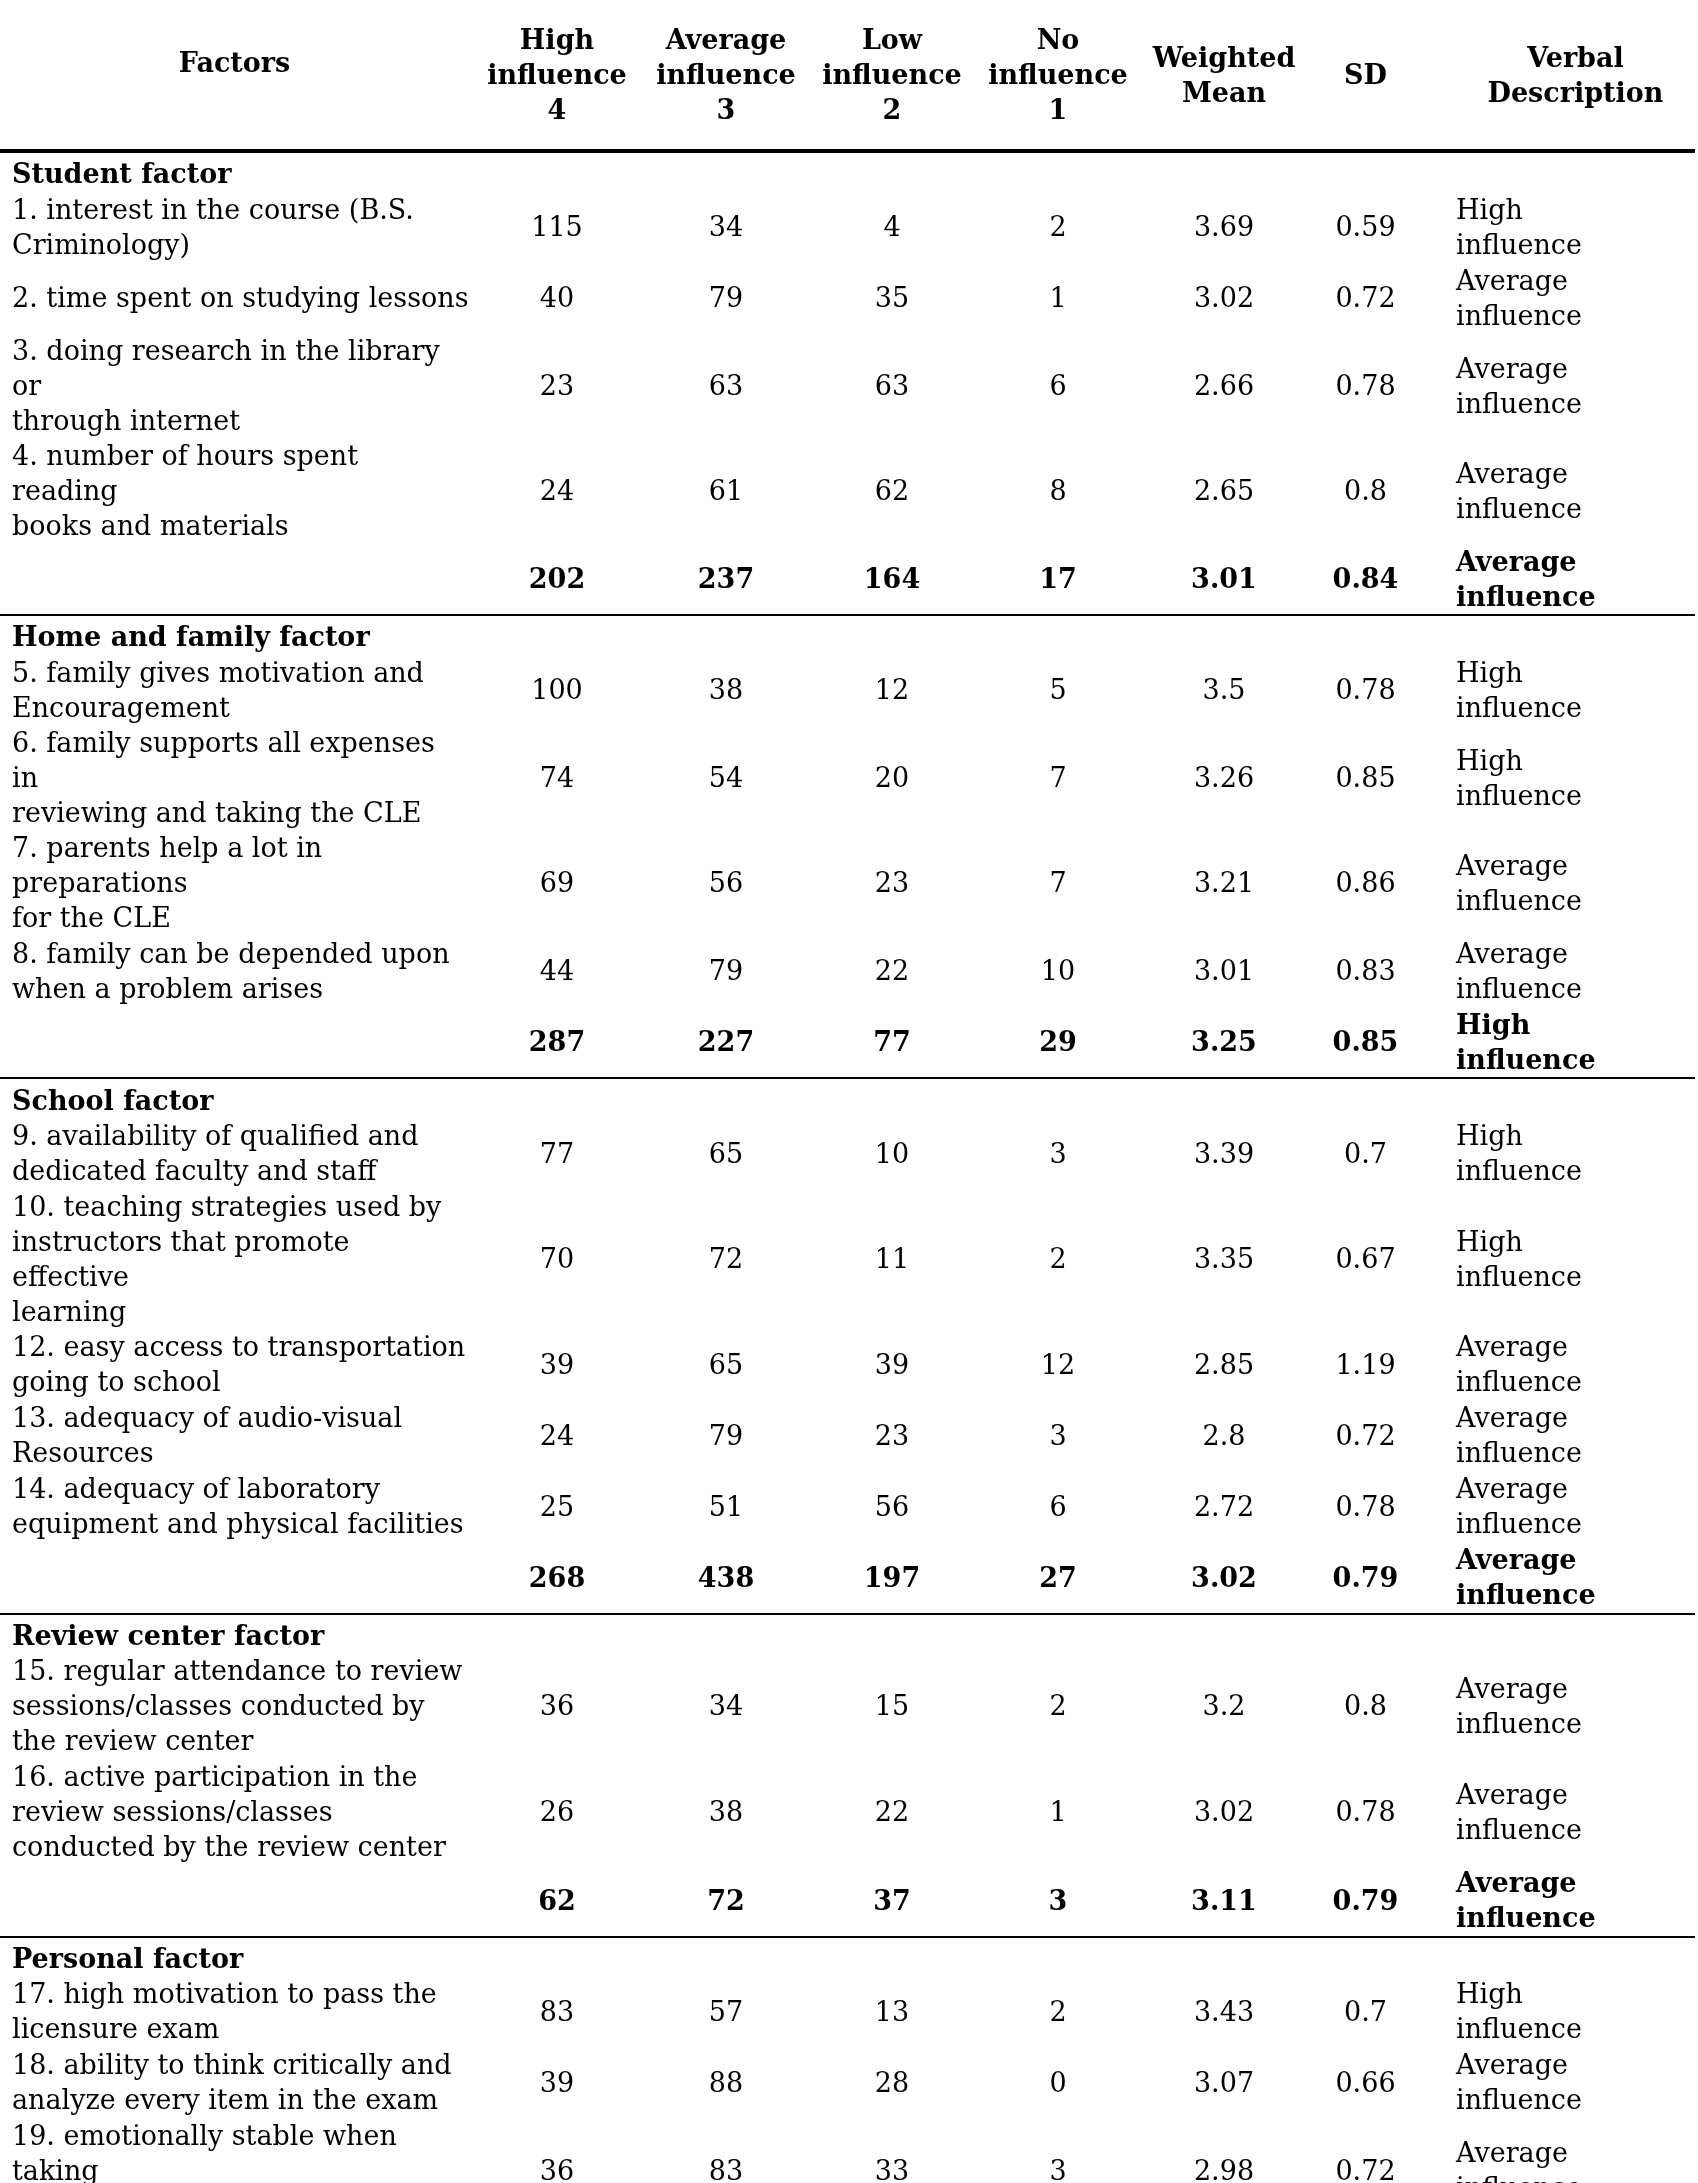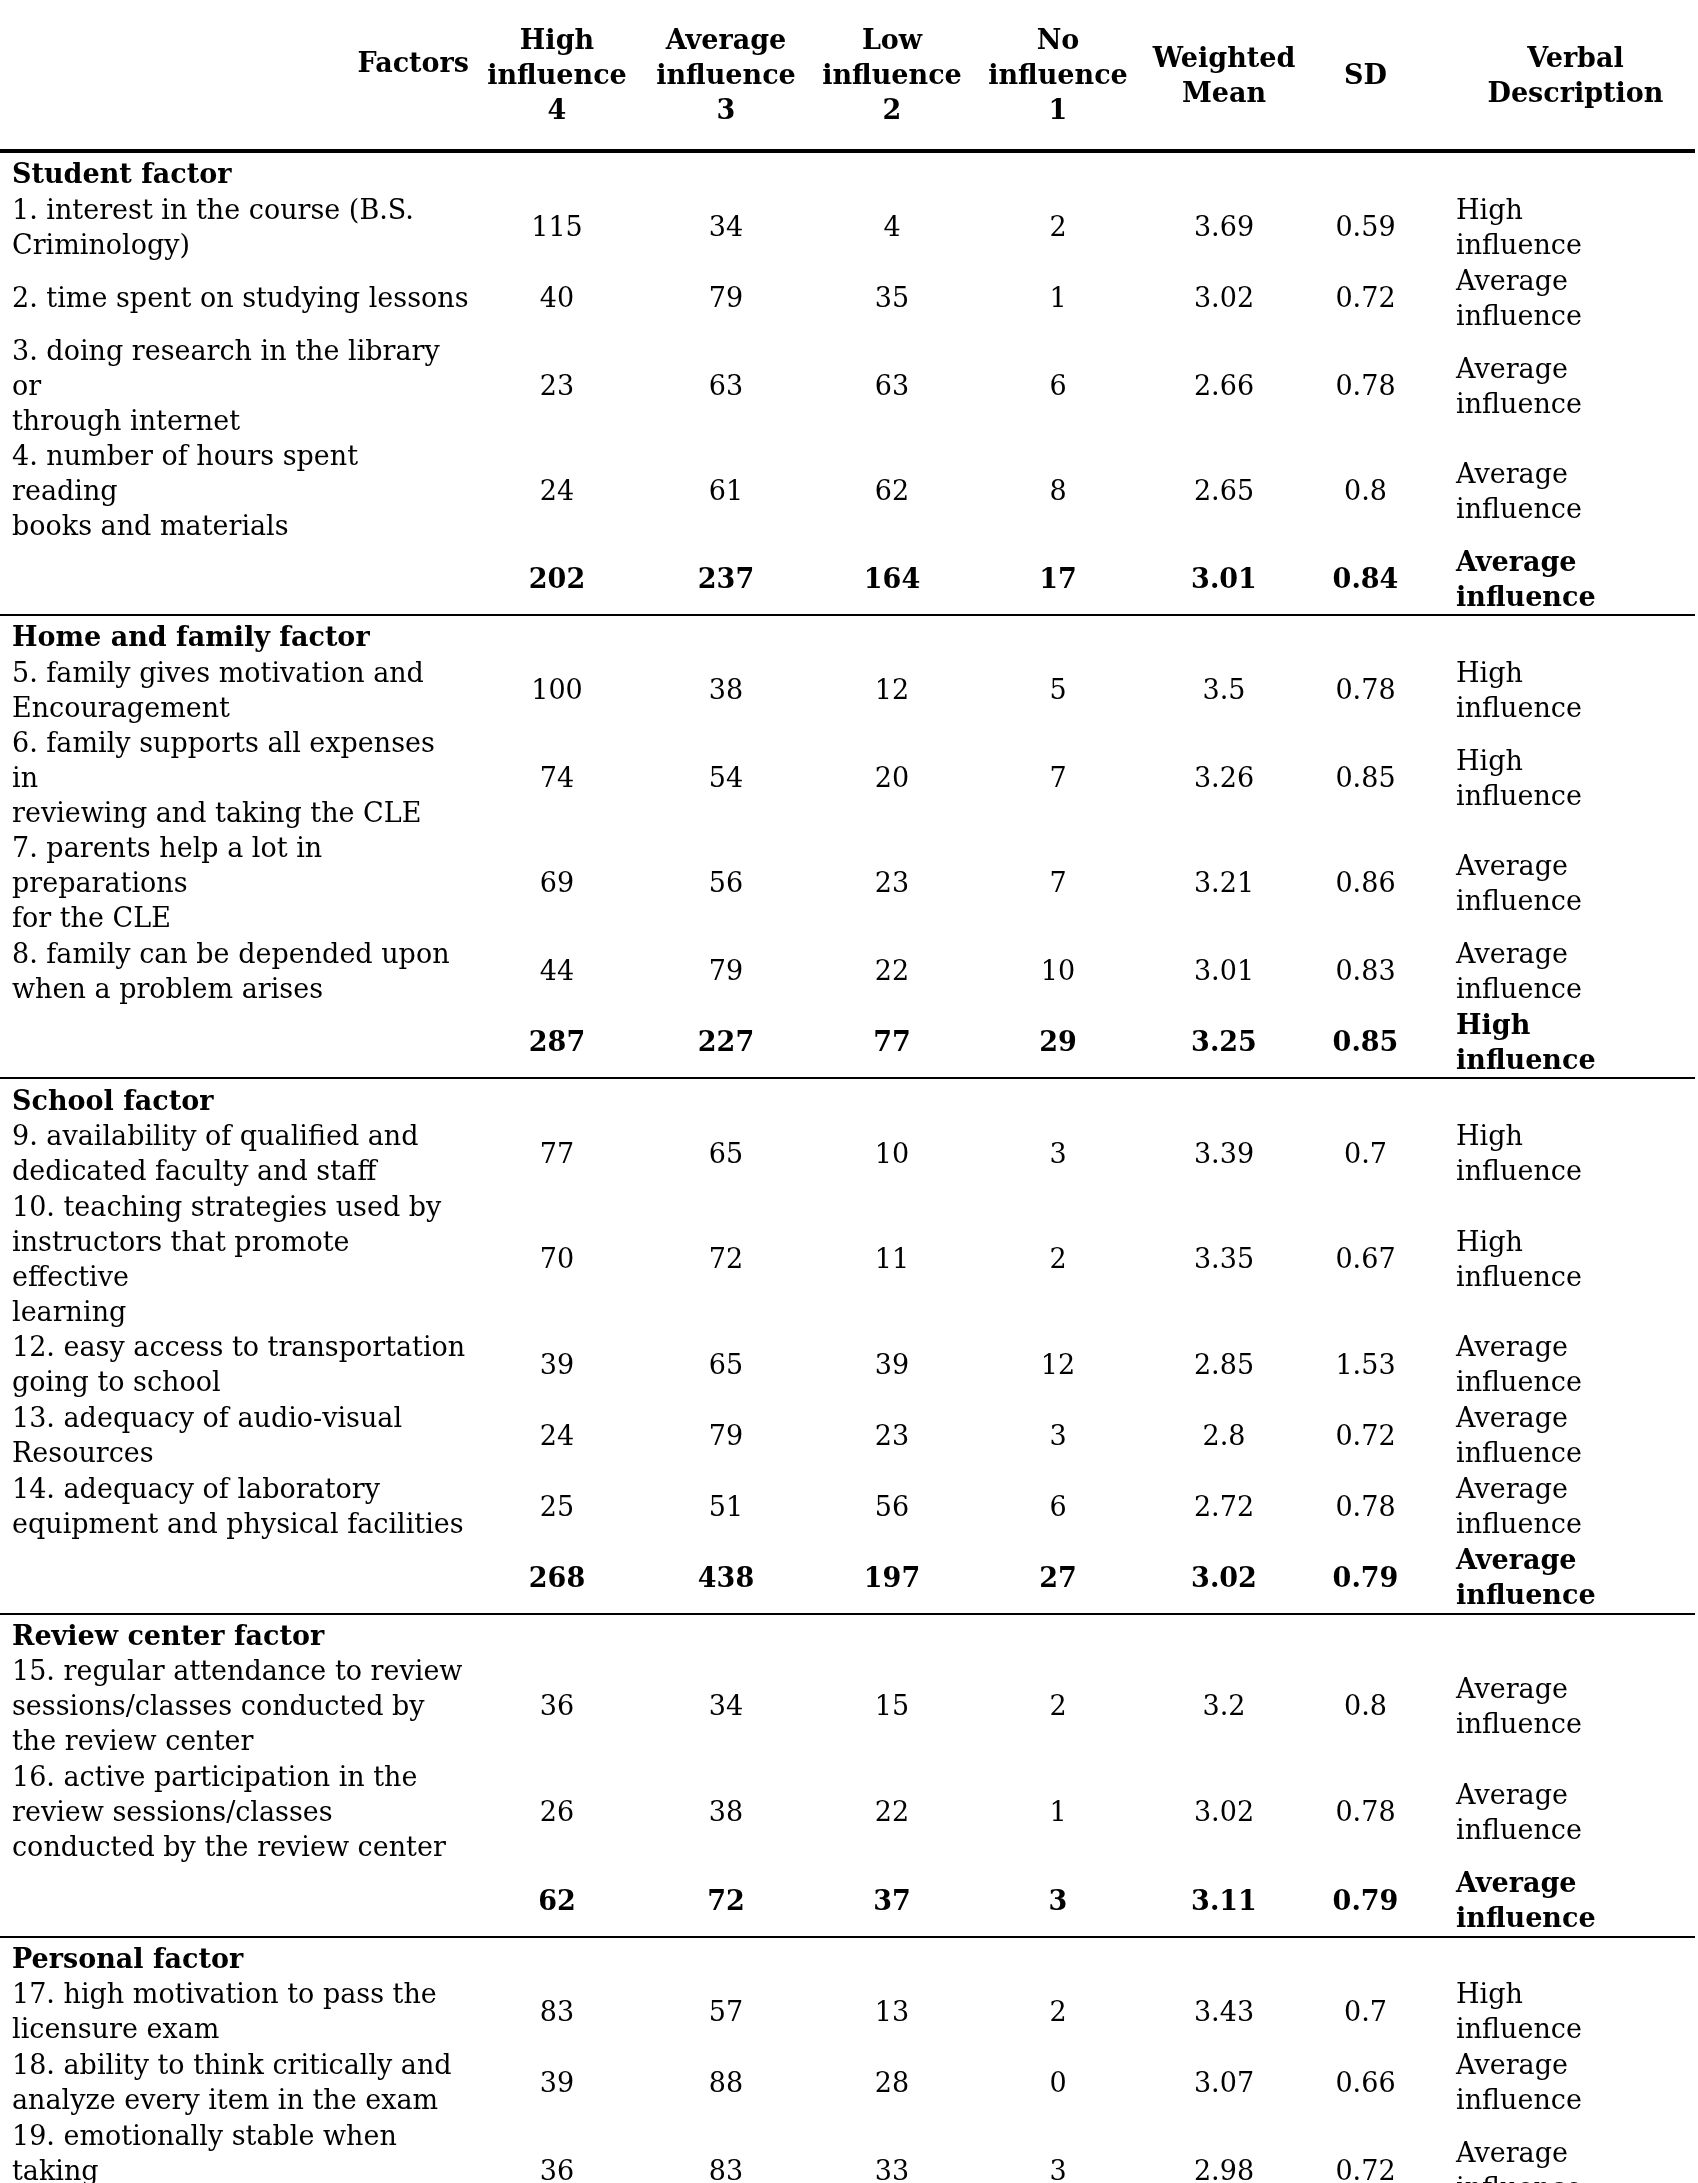--- a/index.html
+++ b/index.html
@@ -40,21 +40,21 @@
 
     thead th {
       font-weight: bold;
       vertical-align: middle;
       text-align: center;
       padding: 0;
       height: 104px;
       border-bottom: 4px solid #000;
       line-height: 35px;
     }
-    thead th.h-factor { text-align: right; padding-top: 45px; vertical-align: top; }
+    thead th.h-factor { text-align: center; padding-top: 45px; vertical-align: top; }
     thead th.h-verbal { text-align: center; padding-left: 34px; }
     thead th .hl { display: block; }
 
     td {
       padding: 0;
       vertical-align: middle;
     }
     td.num {
       text-align: center;
     }
@@ -285,21 +285,21 @@
 influence</td>
         </tr>
         <tr class="item">
           <td class="factor-text">12. easy access to transportation
  going to school</td>
           <td class="num">39</td>
           <td class="num">65</td>
           <td class="num">39</td>
           <td class="num">12</td>
           <td class="num">2.85</td>
-          <td class="num">1.53</td>
+          <td class="num">1.19</td>
           <td class="verbal">Average
 influence</td>
         </tr>
         <tr class="item">
           <td class="factor-text">13. adequacy of audio-visual
  Resources</td>
           <td class="num">24</td>
           <td class="num">79</td>
           <td class="num">23</td>
           <td class="num">3</td>

